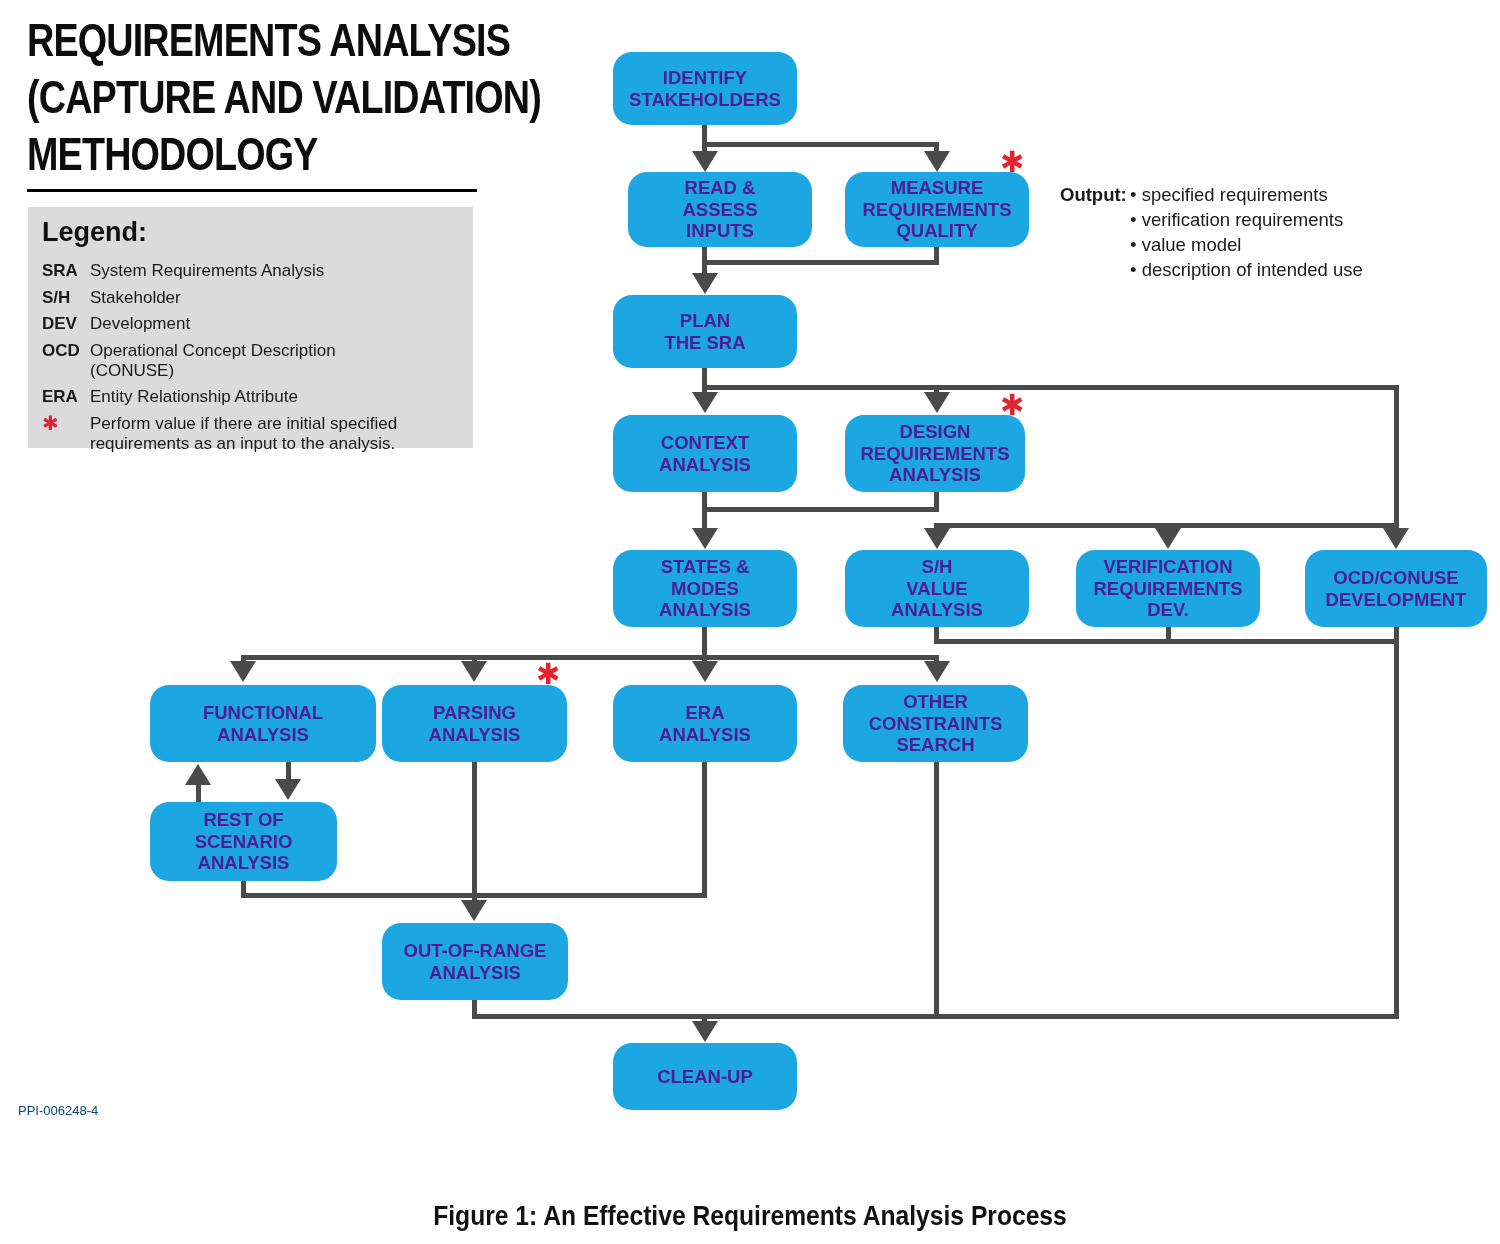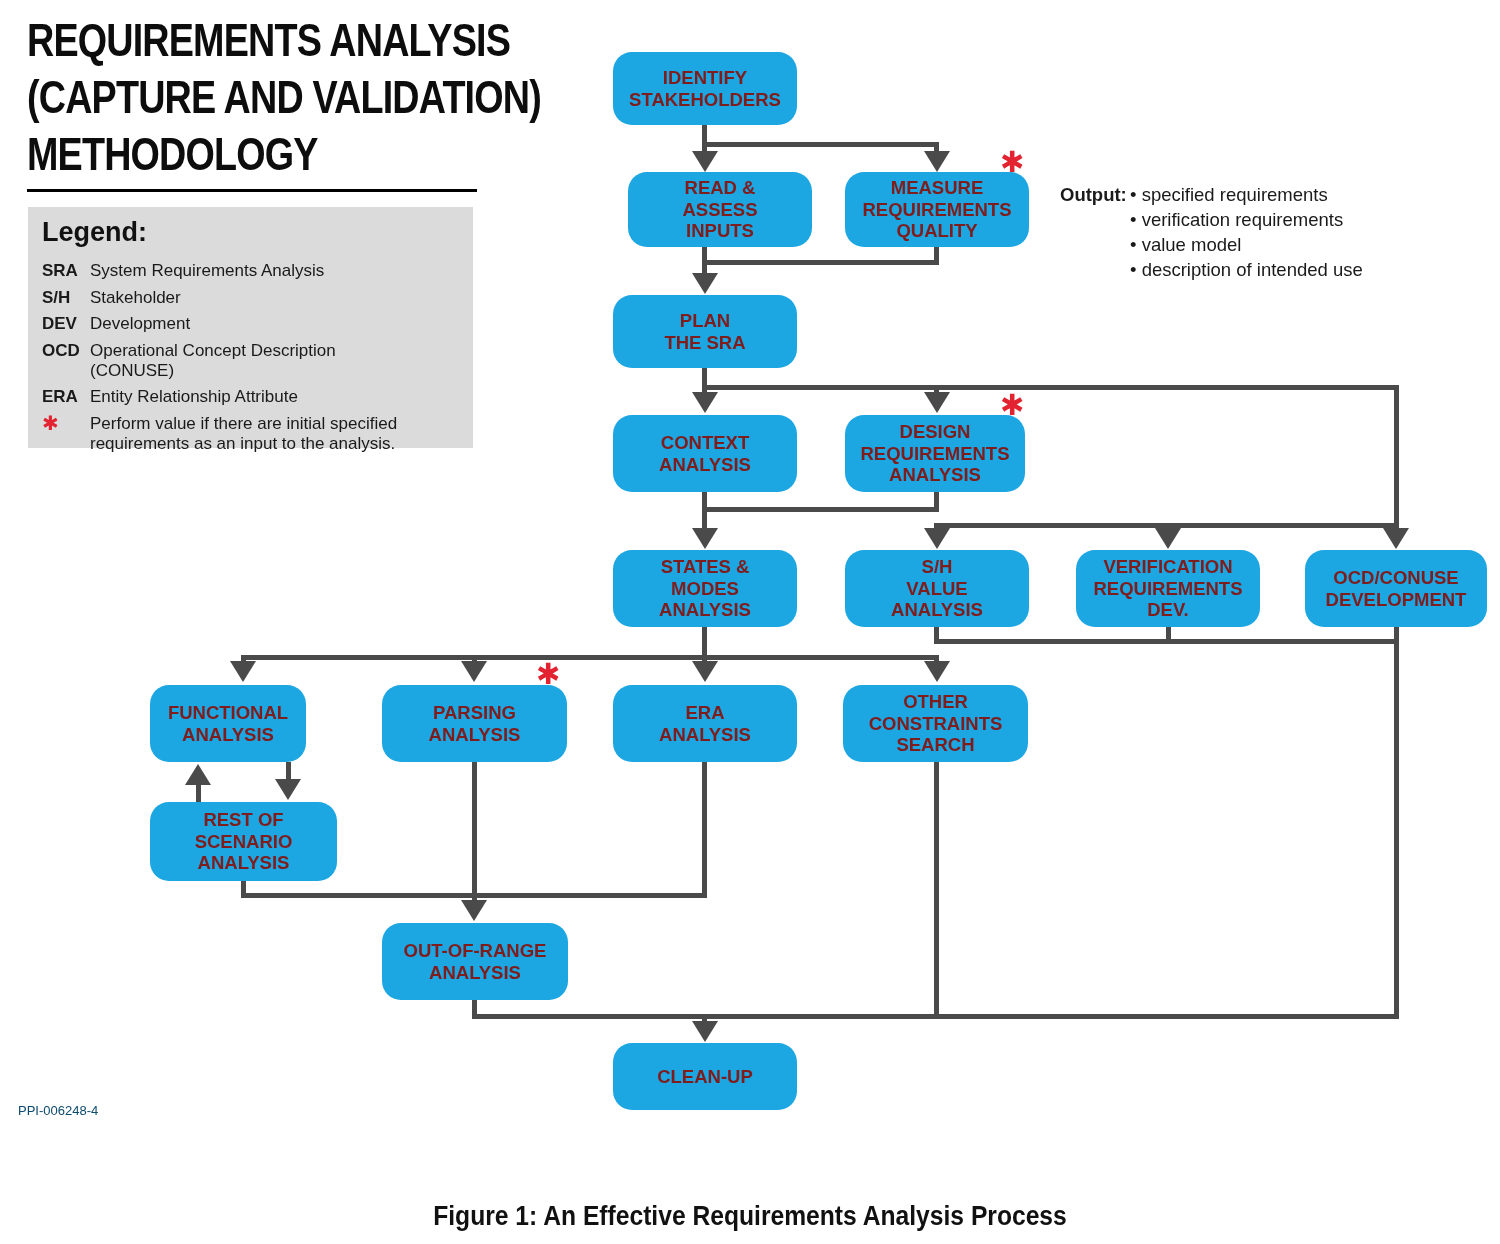--- a/index.html
+++ b/index.html
@@ -28,21 +28,21 @@
   .ldef{max-width:330px;}
 
   
   .io{position:absolute;left:1060px;top:182px;font-size:18.5px;line-height:25px;color:#1a1a1a;}
   .io-row{display:flex;margin-bottom:3px;}
   .io-label{width:70px;flex-shrink:0;font-weight:bold;}
   .io-items{display:flex;flex-direction:column;}
   .io-item::before{content:"\2022\00a0";}
 
   
-  .node{position:absolute;background:var(--node-fill);color:#7f1d1d;border-radius:19px;
+  .node{position:absolute;background:var(--node-fill);color:#4c1d95;border-radius:19px;
         display:flex;align-items:center;justify-content:center;text-align:center;
         font-weight:bold;font-size:18.5px;line-height:21.5px;white-space:pre-line;}
 
   
   .hline{position:absolute;height:5px;background:var(--connector);}
   .vline{position:absolute;width:5px;background:var(--connector);}
   .arr{position:absolute;width:0;height:0;border-left:13px solid transparent;border-right:13px solid transparent;}
   .arr.down{border-top:21px solid var(--connector);}
   .arr.up{border-bottom:21px solid var(--connector);}
 
@@ -190,21 +190,21 @@
 MODES
 ANALYSIS</div>
   <div class="node" style="left:845px;top:550px;width:184px;height:77px">S/H
 VALUE
 ANALYSIS</div>
   <div class="node" style="left:1076px;top:550px;width:184px;height:77px">VERIFICATION
 REQUIREMENTS
 DEV.</div>
   <div class="node" style="left:1305px;top:550px;width:182px;height:77px">OCD/CONUSE
 DEVELOPMENT</div>
-  <div class="node" style="left:150px;top:685px;width:156px;height:77px">FUNCTIONAL
+  <div class="node" style="left:150px;top:685px;width:226px;height:77px">FUNCTIONAL
 ANALYSIS</div>
   <div class="node" style="left:382px;top:685px;width:185px;height:77px">PARSING
 ANALYSIS</div>
   <div class="node" style="left:613px;top:685px;width:184px;height:77px">ERA
 ANALYSIS</div>
   <div class="node" style="left:843px;top:685px;width:185px;height:77px">OTHER
 CONSTRAINTS
 SEARCH</div>
   <div class="node" style="left:150px;top:802px;width:187px;height:79px">REST OF
 SCENARIO

